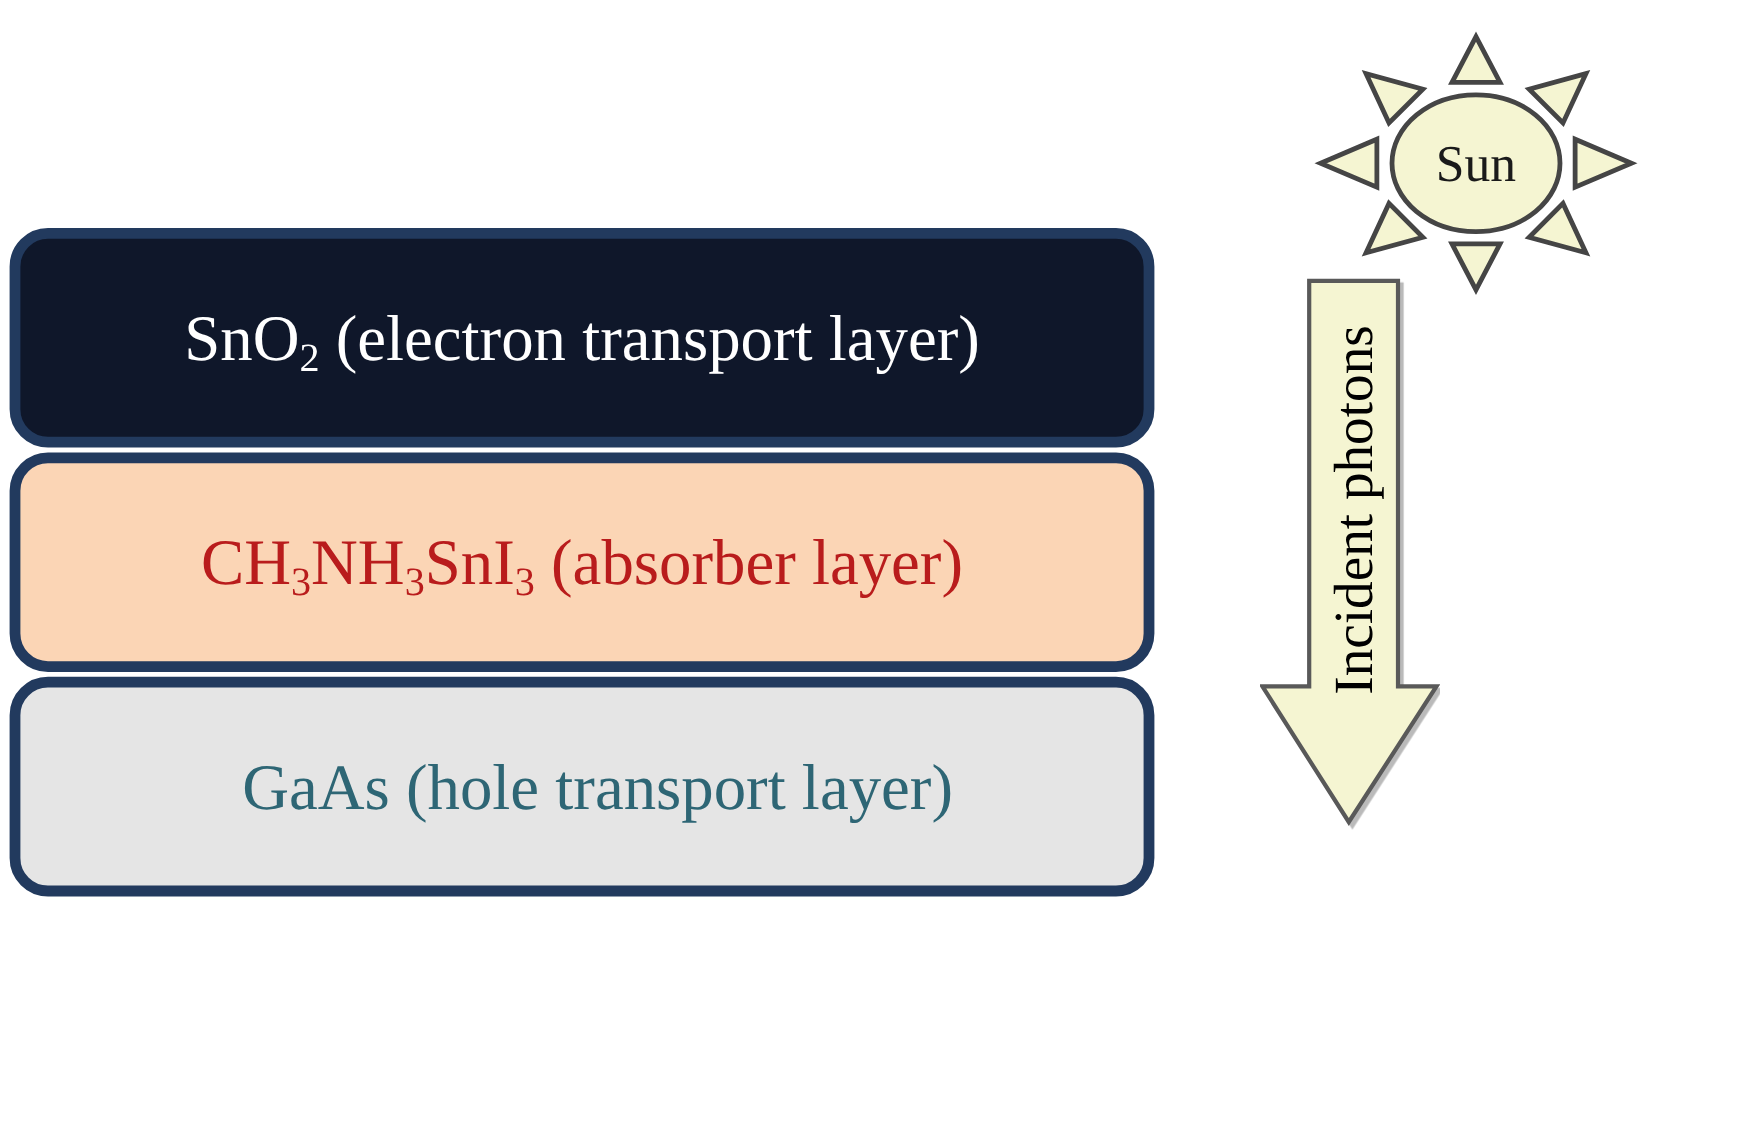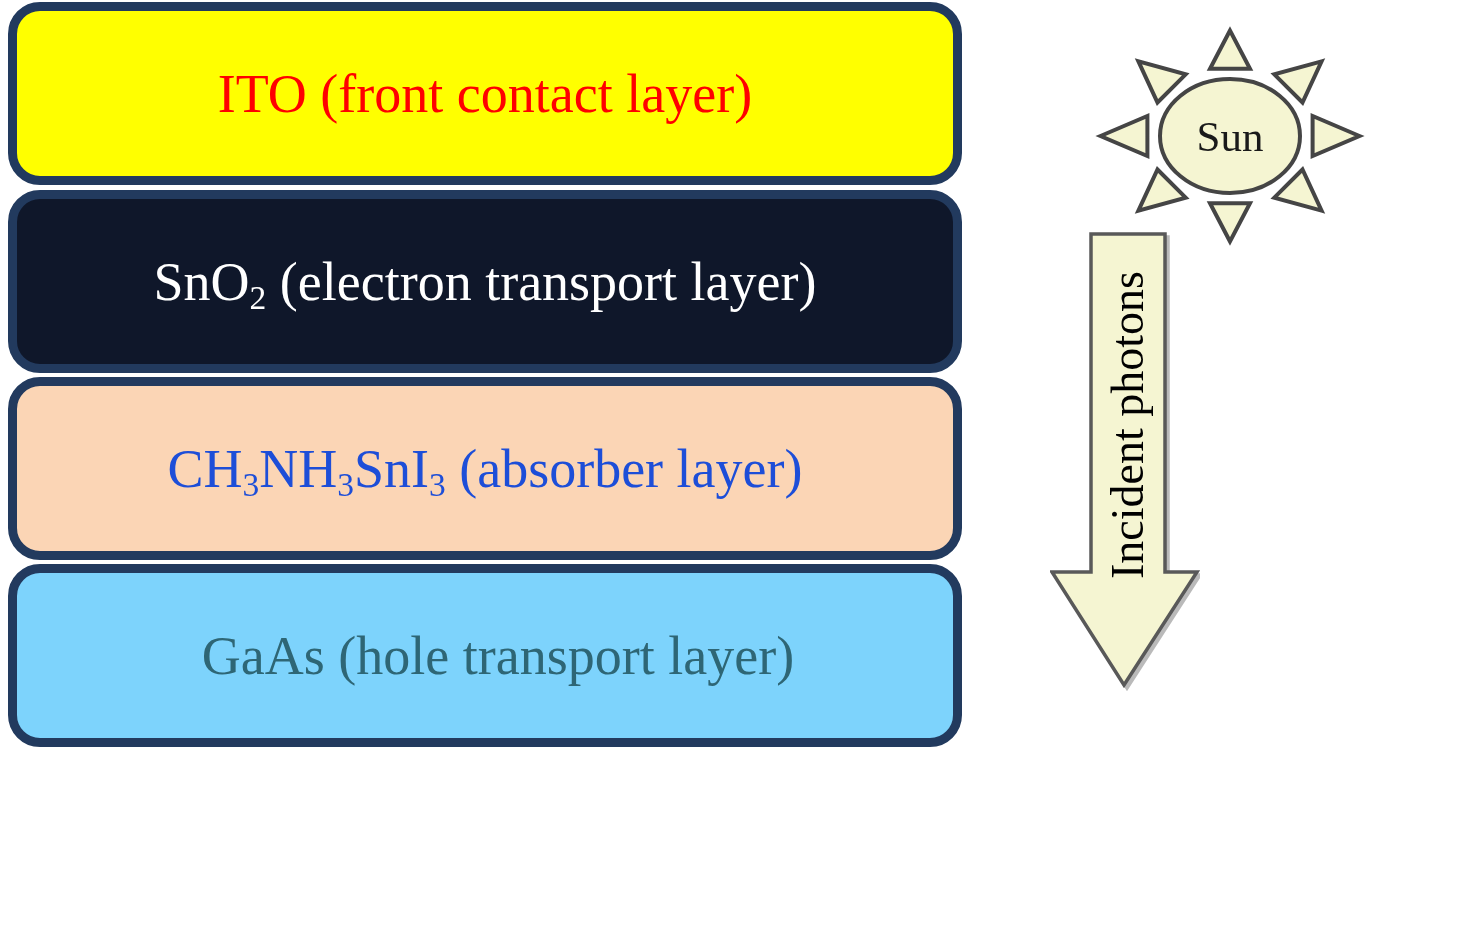--- a/index.html
+++ b/index.html
@@ -60,33 +60,30 @@
     color: #000000;
     text-align: center;
     white-space: nowrap;
   }
 </style>
 </head>
 <body>
 
 <div id="canvas">
 
-  <div class="layer" style="top: 2px; background-color: rgb(255, 255, 0); color: rgb(255, 0, 0); border-color: rgb(34, 58, 94);">
-    <div class="layer-label"><span>ITO (front contact layer)</span></div>
-  </div>
 
   <div class="layer" style="top: 190px; background-color: #0f172a; color: rgb(255, 255, 255); border-color: rgb(34, 58, 94);">
     <div class="layer-label"><span>SnO</span><sub>2</sub><span> (electron transport layer)</span></div>
   </div>
 
-  <div class="layer" style="top: 377px; background-color: rgb(251, 213, 181); color: #1d4ed8; border-color: rgb(34, 58, 94);">
+  <div class="layer" style="top: 377px; background-color: rgb(251, 213, 181); color: #b91c1c; border-color: rgb(34, 58, 94);">
     <div class="layer-label"><span>CH</span><sub>3</sub><span>NH</span><sub>3</sub><span>SnI</span><sub>3</sub><span> (absorber layer)</span></div>
   </div>
 
-  <div class="layer" style="top: 564px; background-color: #7dd3fc; color: rgb(46, 102, 117); border-color: rgb(34, 58, 94); padding-left: 26px;">
+  <div class="layer" style="top: 564px; background-color: #e5e5e5; color: rgb(46, 102, 117); border-color: rgb(34, 58, 94); padding-left: 26px;">
     <div class="layer-label"><span>GaAs (hole transport layer)</span></div>
   </div>
 
 
   <svg id="sun-svg" width="310" height="250" viewBox="0 0 310 250">
     <g stroke-linejoin="miter">
       <polygon class="sun-ray" points="284.5,128 237.6,108 237.6,148" fill="#F5F5D2" stroke="#454545" stroke-width="4"></polygon>
       <polygon class="sun-ray" points="25.5,128 72.4,108 72.4,148" fill="#F5F5D2" stroke="#454545" stroke-width="4"></polygon>
       <polygon class="sun-ray" points="155,233.5 135,195.3 175,195.3" fill="#F5F5D2" stroke="#454545" stroke-width="4"></polygon>
       <polygon class="sun-ray" points="155,22.5 135,60.7 175,60.7" fill="#F5F5D2" stroke="#454545" stroke-width="4"></polygon>

